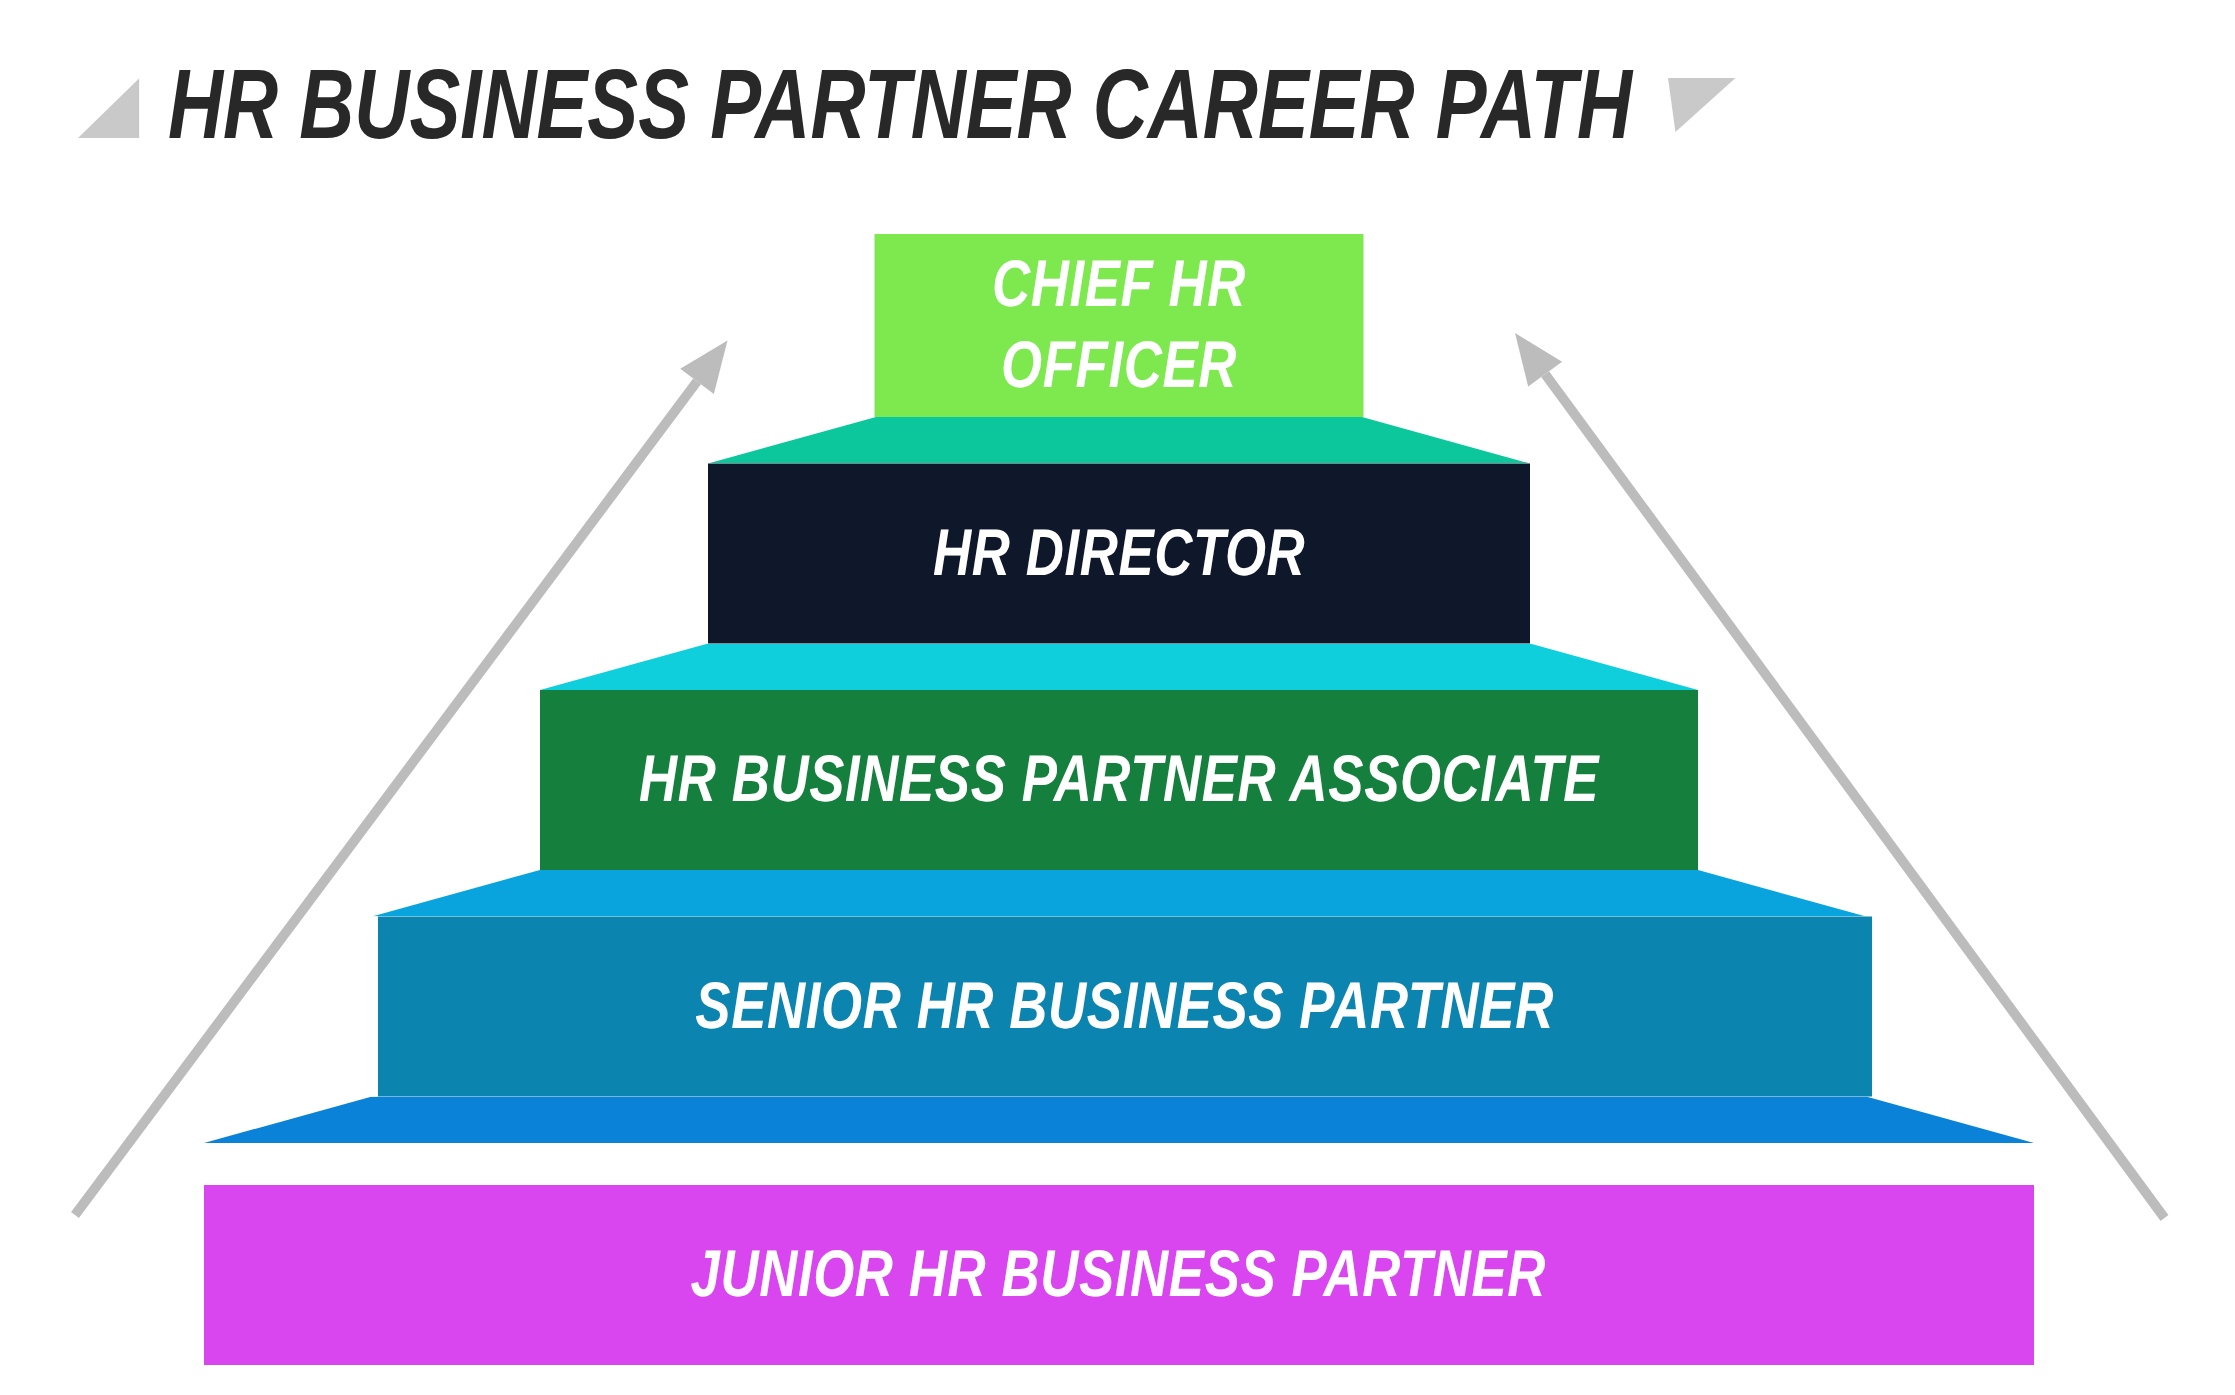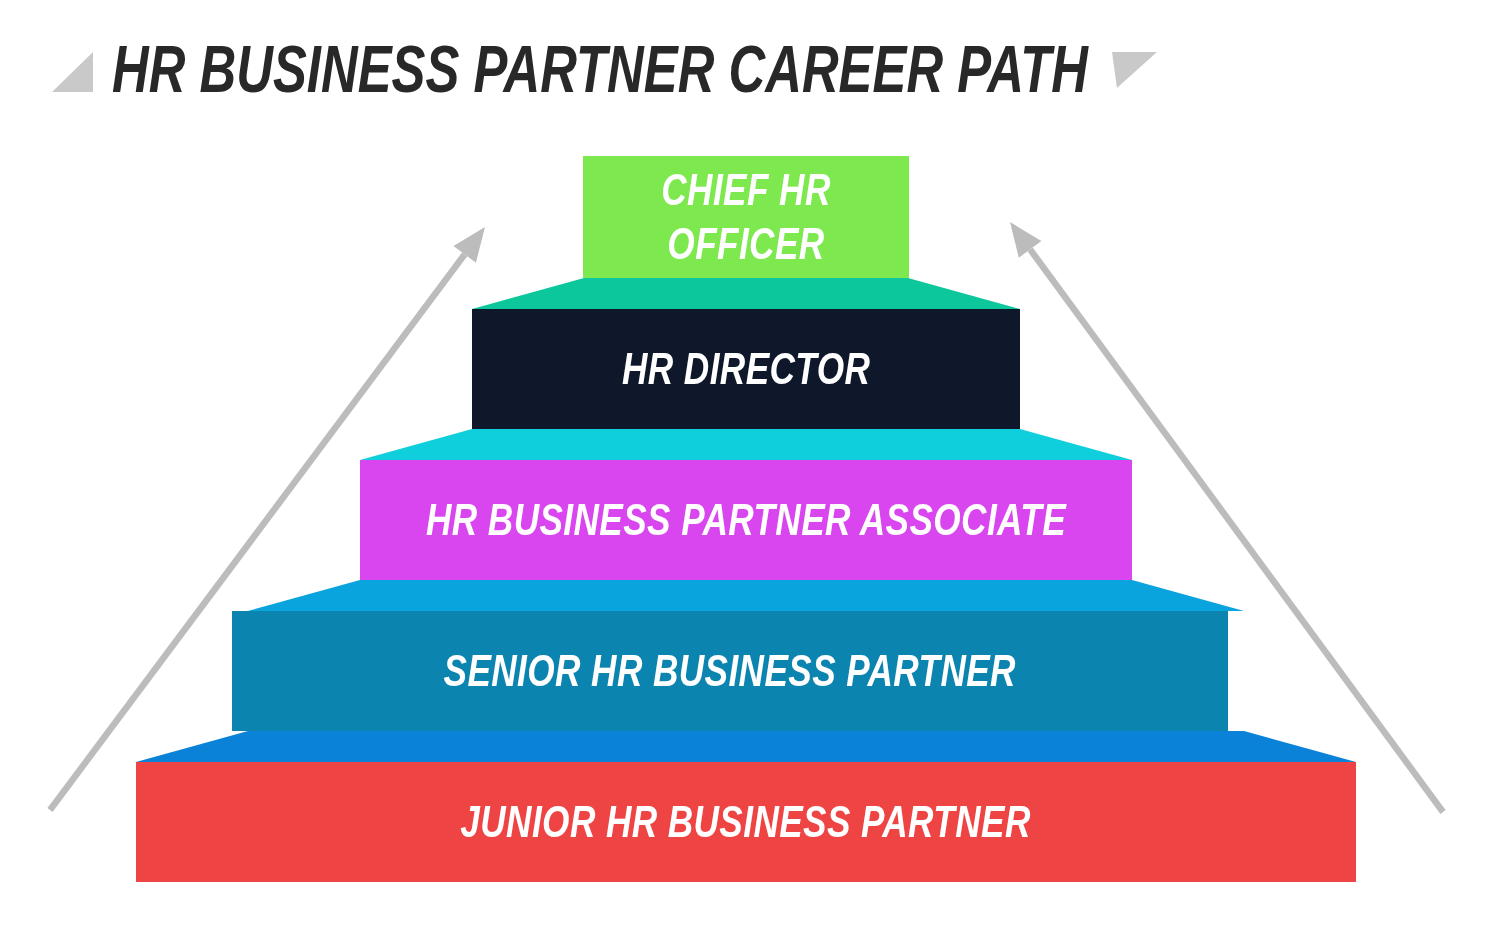--- a/index.html
+++ b/index.html
@@ -59,21 +59,21 @@
     align-items: center;
     justify-content: center;
   }
 
   .step-1 .front { left: 583px; top: 156px; width: 326px; height: 122px; }
   .step-2 .top   { left: 472px; top: 278px; width: 548px; height: 31px; }
   .step-2 .front { left: 472px; top: 309px; width: 548px; height: 120px; }
   .step-3 .top   { left: 360px; top: 429px; width: 772px; height: 31px; }
   .step-3 .front { left: 360px; top: 460px; width: 772px; height: 120px; }
   .step-4 .top   { left: 248px; top: 580px; width: 996px; height: 31px; }
-  .step-4 .front { left: 232px; top: 611px; width: 996px; height: 120px; justify-content: center; }
+  .step-4 .front { left: 252px; top: 611px; width: 996px; height: 120px; justify-content: center; }
   .step-5 .top   { left: 136px; top: 731px; width: 1220px; height: 31px; }
   .step-5 .front { left: 136px; top: 762px; width: 1220px; height: 120px; }
 
   .level-label {
     color: #ffffff;
     font-size: 44px;
     font-weight: 700;
     letter-spacing: 0.5px;
     white-space: nowrap;
     transform: scaleX(0.8);
@@ -118,33 +118,33 @@
 
     <div class="step step-2">
       <div class="face top" style="background-color: rgb(12, 199, 156);"></div>
       <div class="face front" style="background-color: #0f172a;">
         <span class="level-label">HR DIRECTOR</span>
       </div>
     </div>
 
     <div class="step step-3">
       <div class="face top" style="background-color: rgb(16, 207, 220);"></div>
-      <div class="face front" style="background-color: #d946ef;">
+      <div class="face front" style="background-color: #15803d;">
         <span class="level-label">HR BUSINESS PARTNER ASSOCIATE</span>
       </div>
     </div>
 
     <div class="step step-4">
       <div class="face top" style="background-color: rgb(9, 163, 221);"></div>
       <div class="face front" style="background-color: rgb(12, 132, 176);">
         <span class="level-label">SENIOR HR BUSINESS PARTNER</span>
       </div>
     </div>
 
     <div class="step step-5">
       <div class="face top" style="background-color: rgb(10, 130, 216);"></div>
-      <div class="face front" style="background-color: #ef4444;">
+      <div class="face front" style="background-color: #d946ef; margin-top: 28px;">
         <span class="level-label">JUNIOR HR BUSINESS PARTNER</span>
       </div>
     </div>
 
   </div>
 </div>
 
 </body></html>

